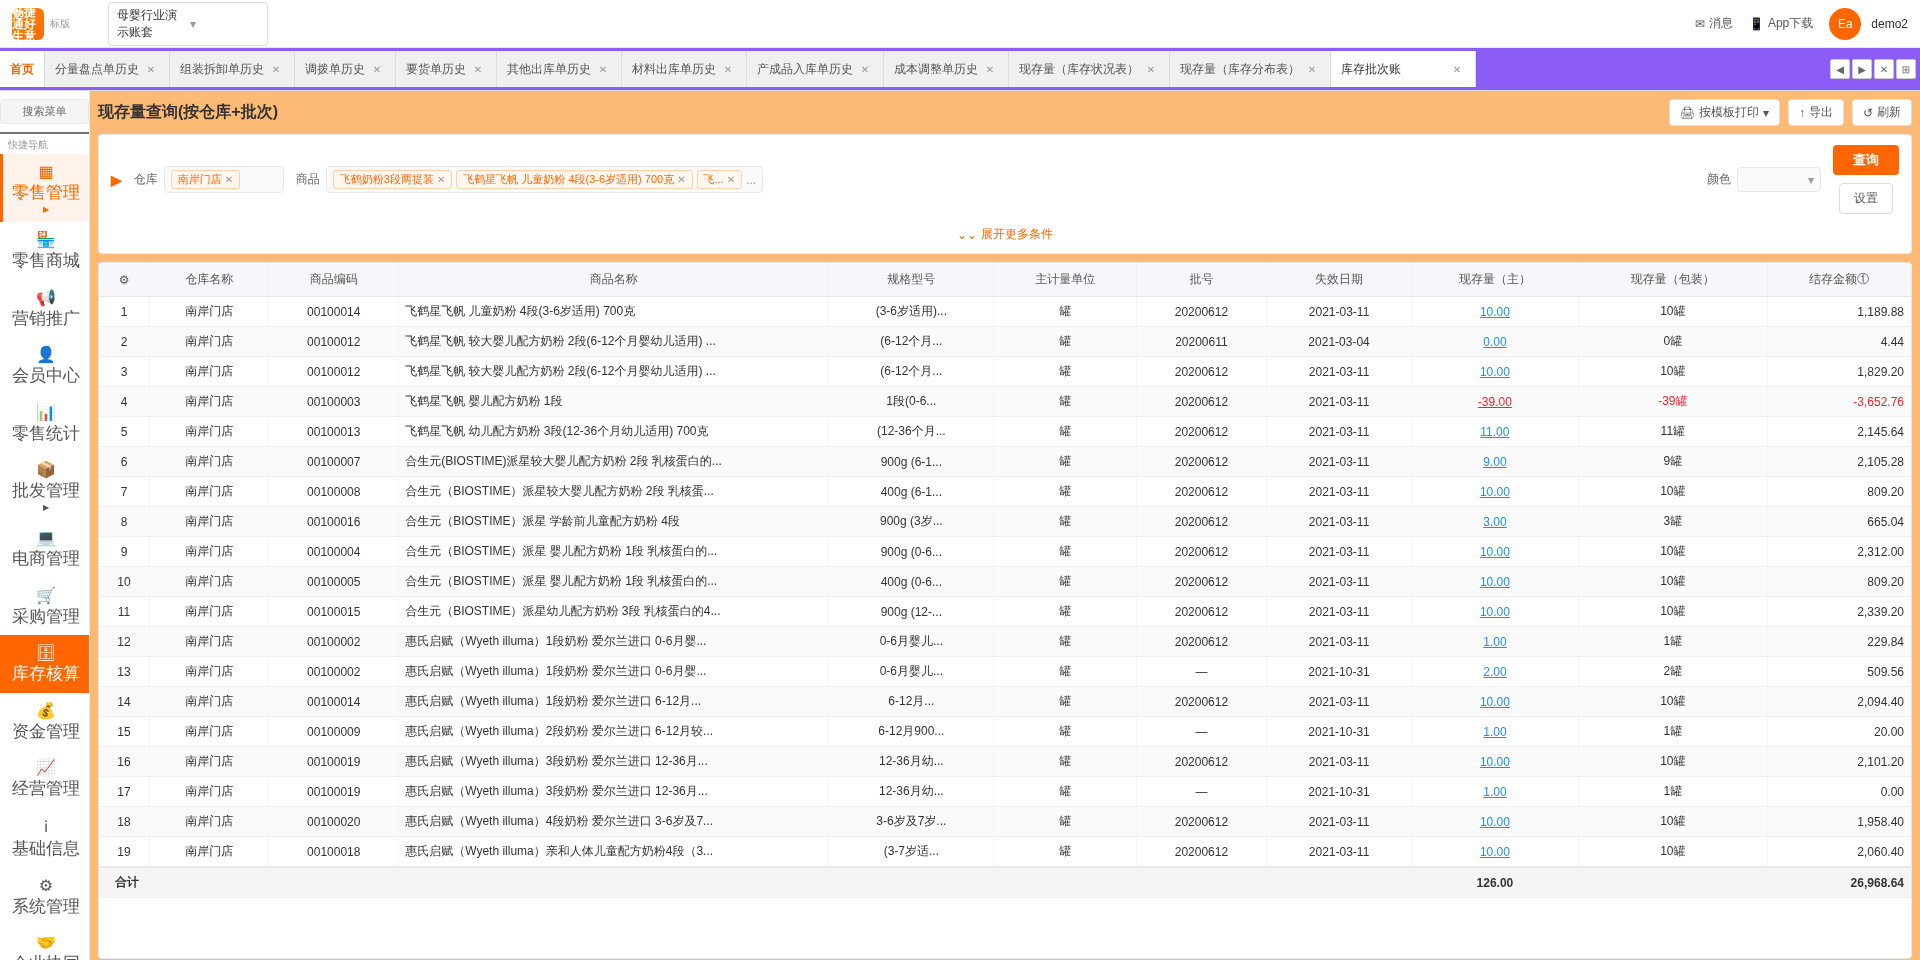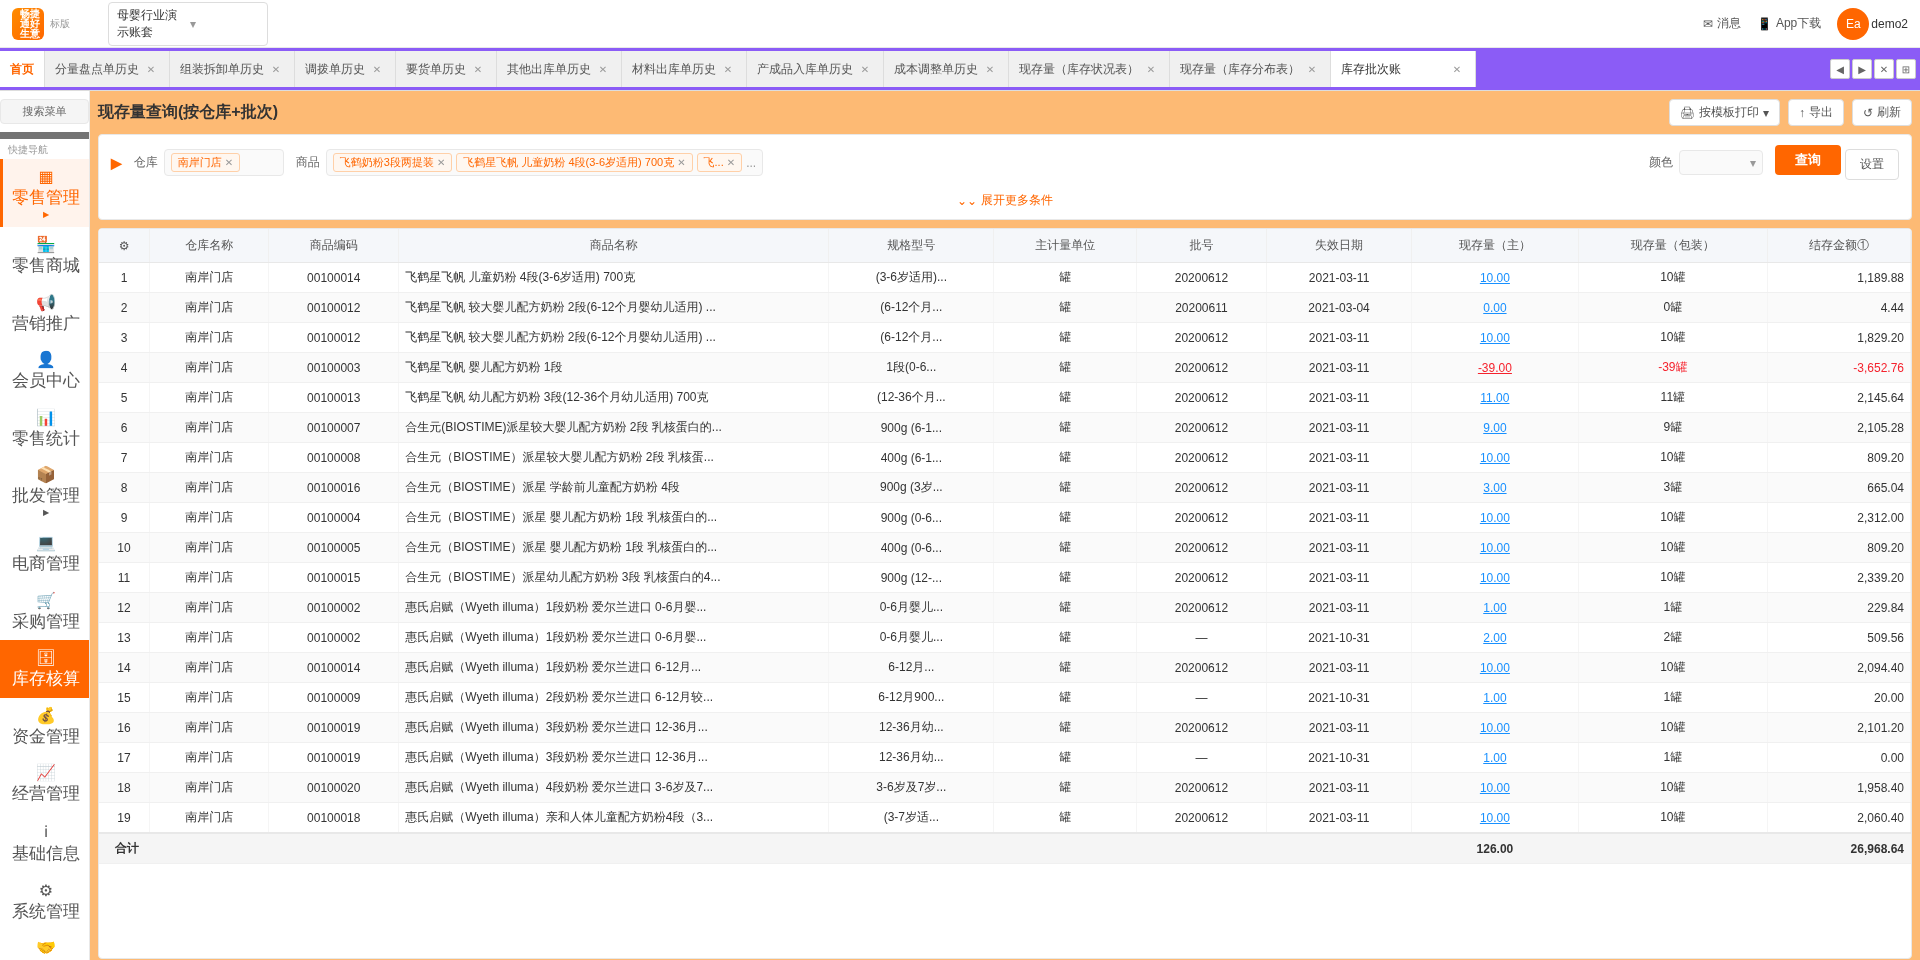--- a/index.html
+++ b/index.html
@@ -22,21 +22,21 @@
     .tab-item.active { background: #fff; color: #333; gap: 48px; }
     .tab-close-btn { display: flex; align-items: center; justify-content: center; width: 16px; height: 16px; border-radius: 50%; color: #999; font-size: 10px; cursor: pointer; }
     .tabs-nav { display: flex; align-items: center; margin-left: auto; padding: 0 4px; gap: 2px; }
     .tabs-nav-btn { width: 20px; height: 20px; display: flex; align-items: center; justify-content: center; cursor: pointer; color: #666; border: 1px solid #ccc; border-radius: 2px; background: #fff; font-size: 10px; }
 
     
     .layout { display: flex; height: calc(960px - 84px); }
 
     
     .sidebar { width: 90px; background: #fff; border-right: 1px solid #e8e8e8; display: flex; flex-direction: column; overflow-y: auto; }
-    .sidebar-search { padding: 8px 0; border-bottom: 7px solid #737373; }
+    .sidebar-search { padding: 8px 0; border-bottom: 2px solid #737373; }
     .sidebar-search-btn { width: 100%; background: #f5f5f5; border: 1px solid #e8e8e8; border-radius: 4px; padding: 4px; text-align: center; color: #666; cursor: pointer; font-size: 11px; }
     .sidebar-nav-label { font-size: 10px; color: #999; padding: 4px 8px 2px; }
     .sidebar-item { display: flex; flex-direction: column; align-items: center; padding: 8px 4px; cursor: pointer; color: #555; border-left: 3px solid transparent; font-size: 11px; gap: 2px; }
     .sidebar-item.active { background: #fff3ec; color: #ff6600; border-left: 3px solid #ff6600; }
     .sidebar-item .s-icon { font-size: 16px; }
     .sidebar-item .s-label { font-size: 17px; text-align: right; line-height: 1.2; }
     .sidebar-item .s-arrow { font-size: 8px; }
 
     
     .main-content { flex: 1; display: flex; flex-direction: column; overflow: hidden; background: #fdba74; padding: 8px; }
@@ -56,21 +56,21 @@
     .filter-label { color: #666; font-size: 12px; white-space: nowrap; }
     .filter-tag-area { display: flex; align-items: center; gap: 6px; flex-wrap: wrap; border: 1px solid #e8e8e8; border-radius: 4px; padding: 3px 6px; min-width: 120px; background: #fafafa; }
     .filter-tag { display: flex; align-items: center; gap: 3px; background: #fff7f0; border: 1px solid #ffd0a8; border-radius: 3px; padding: 1px 6px; font-size: 11px; color: #ff6600; }
     .filter-tag .tag-close { color: #999; cursor: pointer; font-size: 10px; }
     .filter-dots { color: #999; cursor: pointer; }
     .filter-expand { display: flex; align-items: center; gap: 4px; color: #ff6600; cursor: pointer; font-size: 12px; margin: 6px 0 0; justify-content: center; }
     .filter-color-area { border: 1px solid #e8e8e8; border-radius: 4px; padding: 3px 6px; min-width: 80px; background: #fafafa; }
     .filter-color-dropdown { display: flex; align-items: center; gap: 4px; cursor: pointer; color: #999; font-size: 12px; }
     .btn-query { background: #ff6600; color: #fff; border: none; border-radius: 4px; padding: 6px 20px; cursor: pointer; font-size: 13px; font-weight: bold; }
     .btn-setting { background: #fff; color: #555; border: 1px solid #ddd; border-radius: 4px; padding: 6px 14px; cursor: pointer; font-size: 12px; display: block; margin-top: 4px; }
-    .query-btn-group { display: flex; flex-direction: row; align-items: flex-start; gap: 4px; }
+    .query-btn-group { display: flex; flex-direction: column; align-items: center; gap: 4px; }
 
     
     .table-area { background: #fff; border-radius: 4px; border: 1px solid #e8e8e8; flex: 1; overflow: hidden; display: flex; flex-direction: column; }
     .table-wrapper { overflow: auto; flex: 1; }
     table { width: 100%; border-collapse: collapse; font-size: 12px; }
     thead tr { background: #f5f7fa; }
     th { padding: 8px 6px; text-align: center; border-bottom: 1px solid #e8e8e8; border-right: 1px solid #f0f0f0; color: #555; font-weight: normal; white-space: nowrap; position: sticky; top: 0; background: #f5f7fa; z-index: 1; }
     td { padding: 6px 6px; border-bottom: 1px solid #f0f0f0; border-right: 1px solid #f5f5f5; text-align: center; color: #333; }
     .td-name { text-align: left; max-width: 220px; overflow: hidden; text-overflow: ellipsis; white-space: nowrap; }
     .td-link { color: #1890ff; cursor: pointer; text-decoration: underline; }
@@ -82,40 +82,40 @@
     .th-gear { cursor: pointer; }
     .expand-toggle { color: #ff6600; cursor: pointer; font-size: 14px; font-weight: bold; }
     .filter-product-area { display: flex; align-items: center; gap: 4px; border: 1px solid #e8e8e8; border-radius: 4px; padding: 3px 6px; background: #fafafa; min-width: 300px; flex-wrap: wrap; }
   </style>
 </head>
 <body>
 
 <div class="top-bar">
   <div class="logo-area">
     <div class="logo-icon">
-      <span style="font-size:10px;line-height:1;margin-left:8px;">畅捷通好生意</span>
+      <span style="font-size:12px;line-height:1;">畅捷通好生意</span>
     </div>
     <div>
       <div style="font-size:10px;color:#999;">标版</div>
     </div>
   </div>
   <div class="store-select">
     <span>母婴行业演示账套</span>
     <span style="color:#999;">▾</span>
   </div>
   <div class="top-right">
     <div class="top-action">
       <span>✉</span>
       <span>消息</span>
     </div>
     <div class="top-action">
       <span>📱</span>
       <span>App下载</span>
     </div>
-    <div style="display:flex;align-items:center;gap:2px;">
+    <div style="display:flex;align-items:center;gap:10px;">
       <div class="user-avatar">Ea</div>
       <span>demo2</span>
     </div>
   </div>
 </div>
 
 <div class="tabs-bar">
   <div class="tab-item home">
     <span>首页</span>
   </div>

